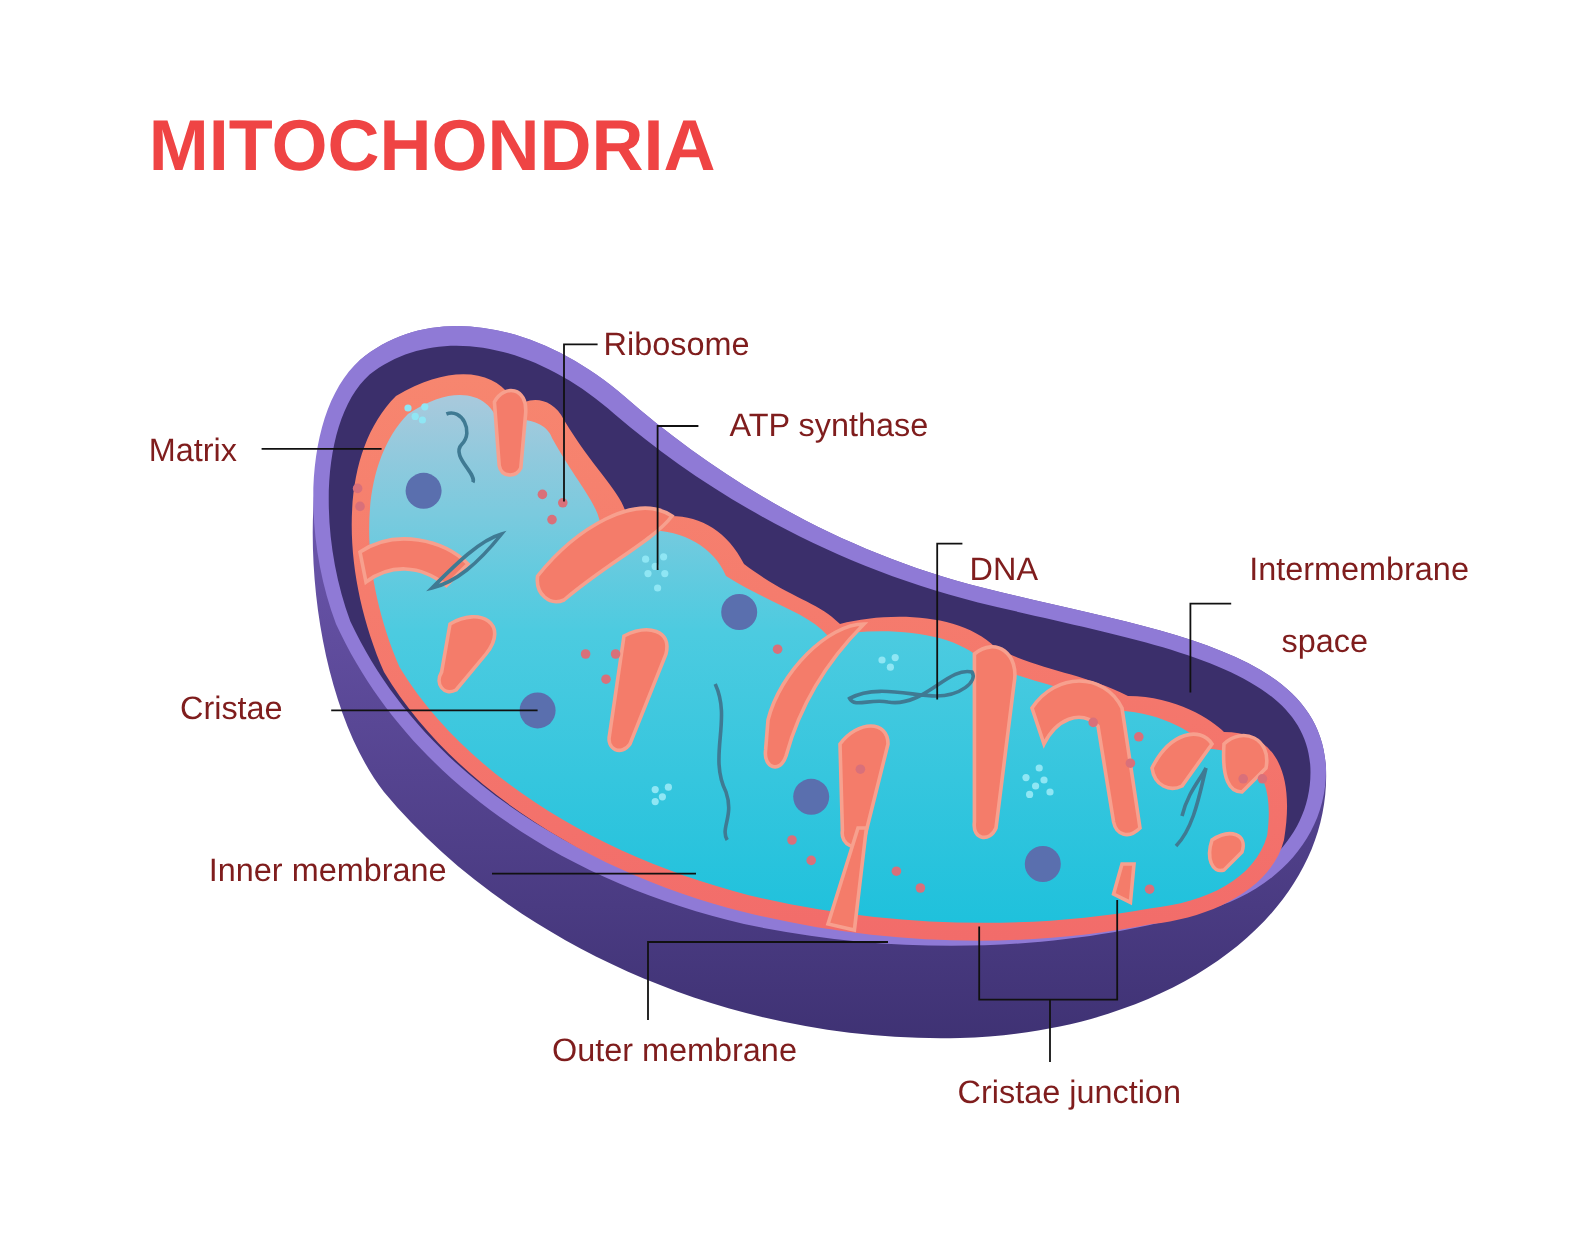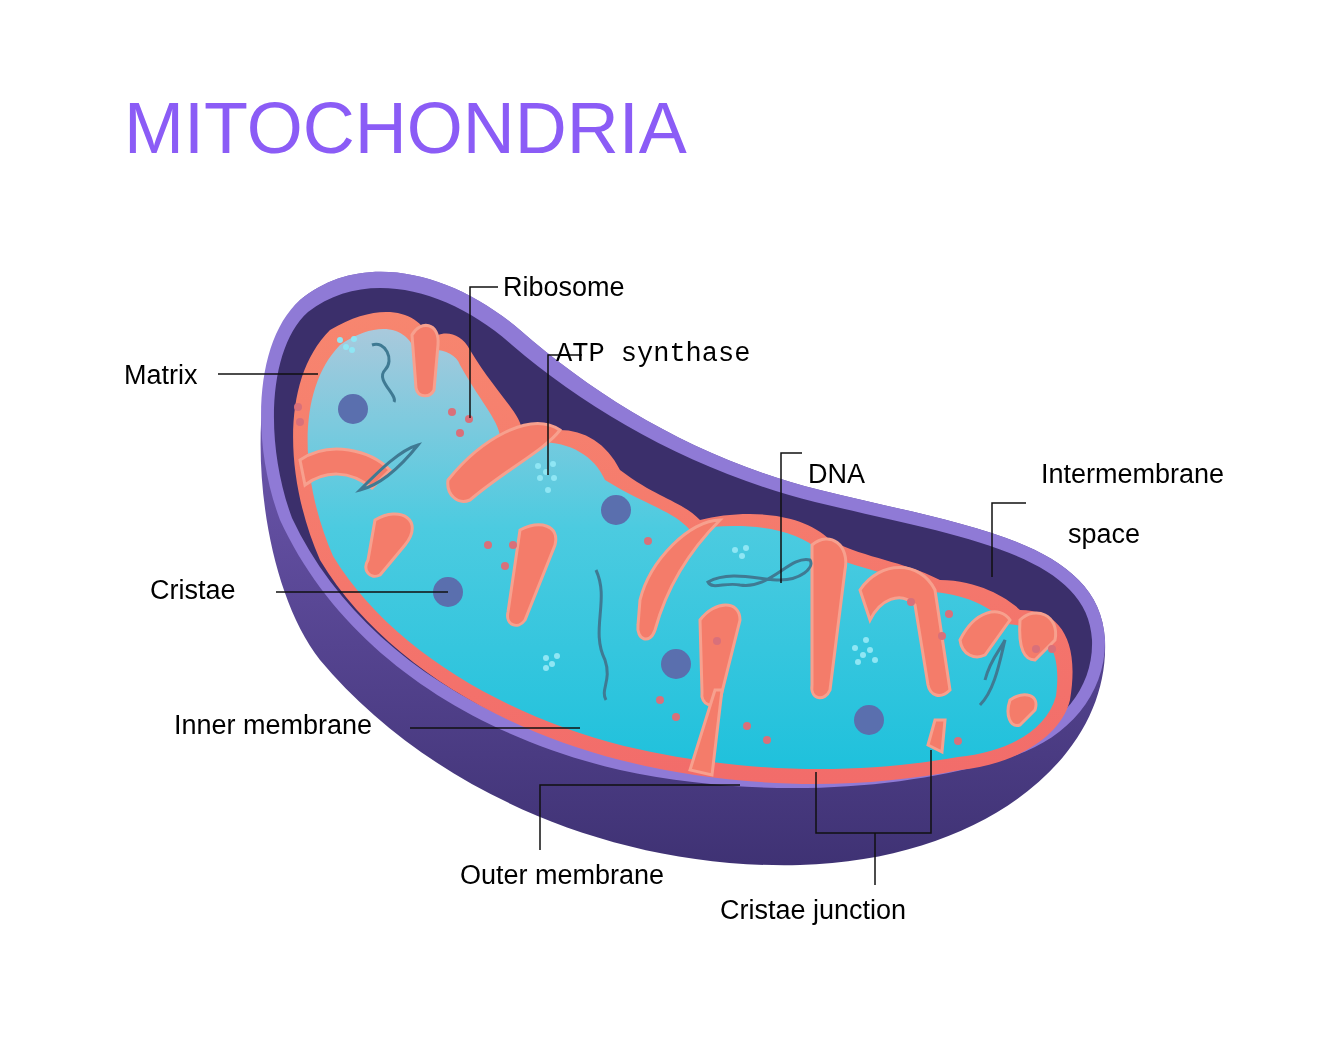--- a/index.html
+++ b/index.html
@@ -1,18 +1,18 @@
 <!DOCTYPE html>
 <html><head>
 <meta charset="utf-8">
 <style>
   html,body{margin:0;padding:0;background:#ffffff;}
   body{width:1320px;height:1046px;position:relative;overflow:hidden;font-family:"Liberation Sans","DejaVu Sans",sans-serif;}
-  .title{position:absolute;left:124px;top:92px;font-size:72px;font-weight:400;color:#8b5cf6;letter-spacing:0px;line-height:1;font-family:"Liberation Sans",sans-serif;}
-  .lbl{position:absolute;font-size:27px;color:#000000;line-height:1.2;white-space:nowrap;font-family:"Liberation Sans",sans-serif;}
+  .title{position:absolute;left:124px;top:92px;font-size:60px;font-weight:700;color:#ef4444;letter-spacing:0px;line-height:1;font-family:"Liberation Sans",sans-serif;}
+  .lbl{position:absolute;font-size:27px;color:#7f1d1d;line-height:1.2;white-space:nowrap;font-family:"Liberation Sans",sans-serif;}
   svg.diagram{position:absolute;left:0;top:0;}
 </style>
 </head>
 <body>
 
 <div class="title">MITOCHONDRIA</div>
 
 <svg class="diagram" width="1320" height="1046" viewBox="0 0 1320 1046" xmlns="http://www.w3.org/2000/svg">
   <defs>
     <linearGradient id="outerGrad" x1="0" y1="0" x2="0" y2="1">
@@ -133,20 +133,20 @@
     <polyline points="276,592 448,592"></polyline>
     <polyline points="410,728 580,728"></polyline>
     <polyline points="540,850 540,785 740,785"></polyline>
     <polyline points="816,772 816,833 931,833 931,750"></polyline>
     <polyline points="875,833 875,885"></polyline>
   </g>
 </svg>
 
 <div class="lbl" style="left:124px;top:359px;text-align:right;">Matrix</div>
 <div class="lbl" style="left:503px;top:271px;">Ribosome</div>
-<div class="lbl" style="left:556px;top:338px;font-family:Liberation Mono, monospace;">ATP synthase</div>
+<div class="lbl" style="left:608px;top:338px;">ATP synthase</div>
 <div class="lbl" style="left:808px;top:420px;margin-top:38px;">DNA</div>
 <div class="lbl" style="left:1041px;top:458px;">Intermembrane</div>
 <div class="lbl" style="left:1068px;top:518px;">space</div>
 <div class="lbl" style="left:150px;top:574px;">Cristae</div>
 <div class="lbl" style="left:174px;top:709px;text-align:right;">Inner membrane</div>
 <div class="lbl" style="left:431px;top:859px;margin-left:29px;">Outer membrane</div>
-<div class="lbl" style="left:720px;top:894px;text-align:center;">Cristae junction</div>
+<div class="lbl" style="left:798px;top:894px;text-align:center;">Cristae junction</div>
 
 </body></html>

